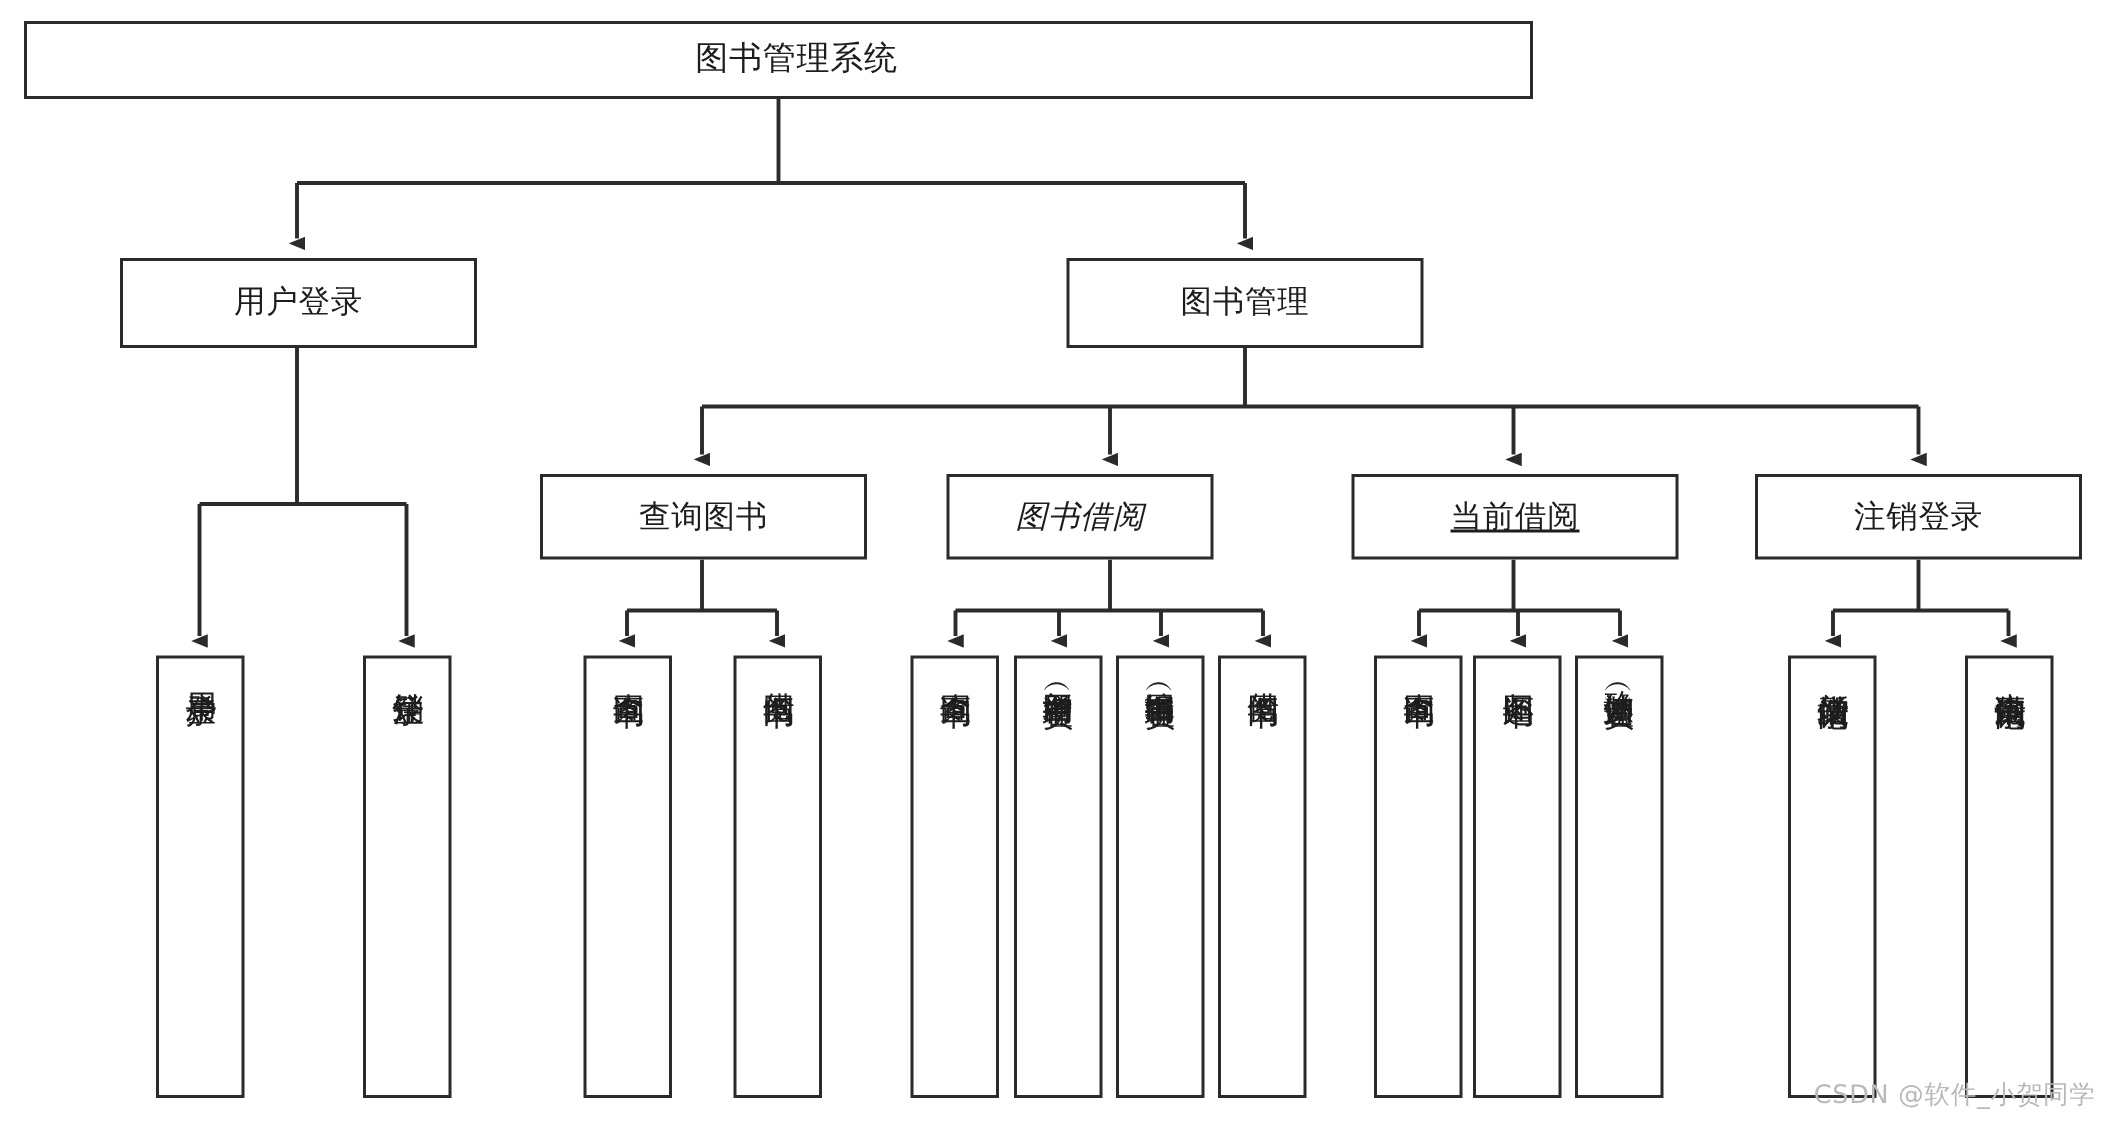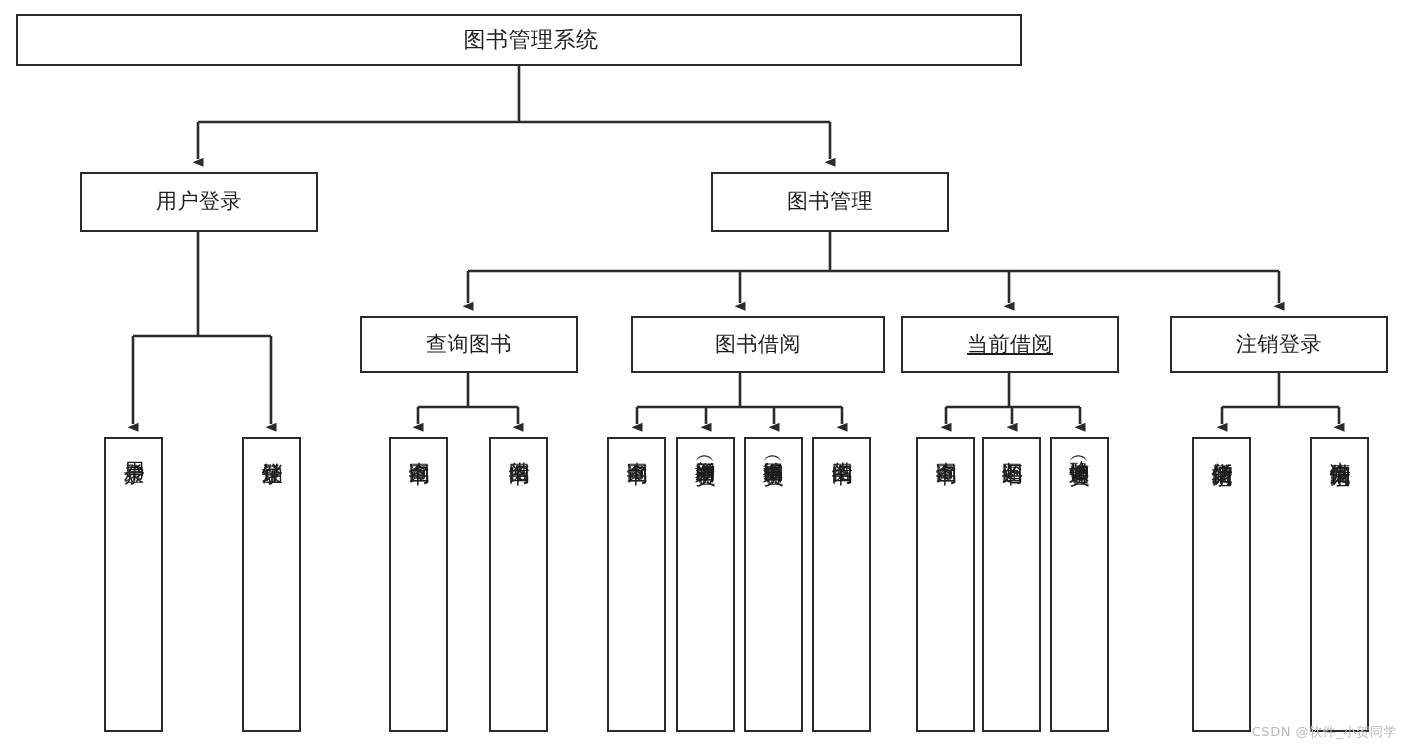--- a/index.html
+++ b/index.html
@@ -67,21 +67,21 @@
     white-space: pre;
     margin-top: 2px;
   }
   .node.vert.tall-text .node-label {
     font-size: 20px;
   }
   #watermark {
     position: absolute;
     right: 8px;
     bottom: 6px;
-    font-size: 13px;
+    font-size: 17px;
     color: #b9b9b9;
     letter-spacing: 0.5px;
     z-index: 3;
     user-select: none;
     white-space: nowrap;
   }
 </style>
 </head>
 <body>
 
@@ -144,21 +144,21 @@
   <div class="node horiz" style="left:80px; top:172px; width:238px; height:60px;">
     <span class="node-label">用户登录</span>
   </div>
   <div class="node horiz" style="left:711px; top:172px; width:238px; height:60px;">
     <span class="node-label">图书管理</span>
   </div>
 
   <div class="node horiz" style="left:360px; top:316px; width:218px; height:57px;">
     <span class="node-label">查询图书</span>
   </div>
-  <div class="node horiz" style="left:631px; top:316px; width:254px; height:57px;">
+  <div class="node horiz" style="left:631px; top:316px; width:178px; height:57px;font-style:italic;">
     <span class="node-label">图书借阅</span>
   </div>
   <div class="node horiz" style="left:901px; top:316px; width:218px; height:57px;text-decoration:underline;">
     <span class="node-label">当前借阅</span>
   </div>
   <div class="node horiz" style="left:1170px; top:316px; width:218px; height:57px;">
     <span class="node-label">注销登录</span>
   </div>
 
   <div class="node vert" style="left:104px; top:437px; width:59px; height:295px;">

